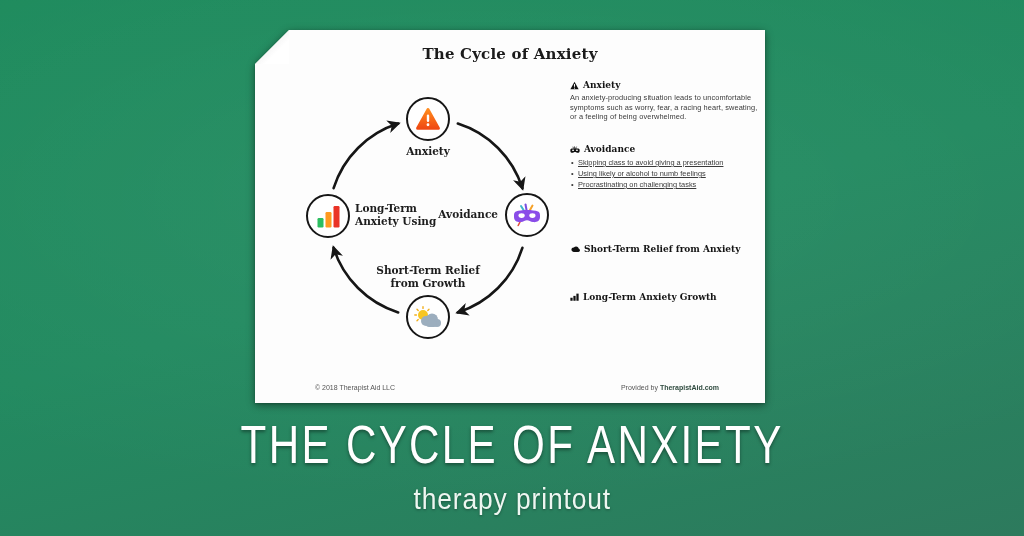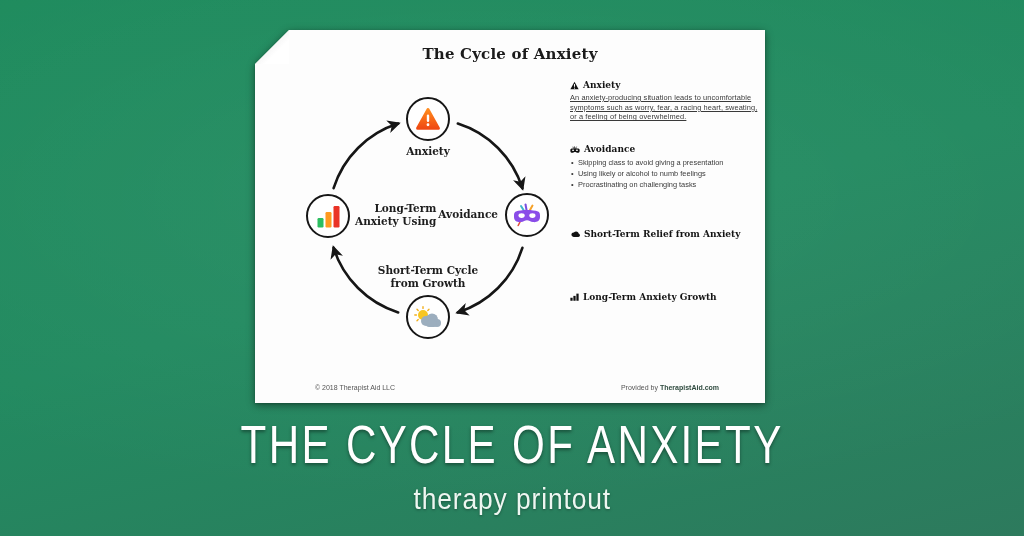--- a/index.html
+++ b/index.html
@@ -43,38 +43,38 @@
   .node-anxiety  { left:151px; top:67px;  }
   .node-avoidance{ left:250px; top:163px; }
   .node-relief   { left:151px; top:265px; }
   .node-growth   { left:51px;  top:164px; }
   .cycle-label{
     position:absolute;
     font:bold 10.5px "DejaVu Serif", serif; color:#1d1d1d; line-height:13px;
   }
   .lbl-anxiety { left:123px; top:115px; width:100px; text-align:center; }
   .lbl-avoidance{ left:155px; top:178px; width:88px; text-align:right; }
-  .lbl-growth  { left:100px; top:172px; text-align:right; }
+  .lbl-growth  { left:100px; top:172px; text-align:left; }
   .lbl-relief  { left:103px; top:234px; width:140px; text-align:center; }
 
   
   .section{ position:absolute; left:315px; width:193px; }
-  .sec-1{ top:50px; } .sec-2{ top:114px; } .sec-3{ top:199px; } .sec-4{ top:262px; }
+  .sec-1{ top:50px; } .sec-2{ top:114px; } .sec-3{ top:214px; } .sec-4{ top:262px; }
   .sec-head{
     display:flex; align-items:center; gap:4px; margin-bottom:3px;
     font:bold 9px "DejaVu Serif", serif; color:#141414;
   }
   .sec-head svg{ flex:0 0 auto; }
   .sec-body{
-    font:7.4px/9.7px "Liberation Sans", sans-serif; color:#3a3a3a; letter-spacing:.1px;text-decoration:underline;
+    font:7.4px/9.7px "Liberation Sans", sans-serif; color:#3a3a3a; letter-spacing:.1px;
   }
   .sec-bullets{ list-style:none; margin-top:4px; }
   .sec-bullets li{
     position:relative; padding-left:8px; margin-top:1.5px;
-    font:7.4px/9.5px "Liberation Sans", sans-serif; color:#3a3a3a;
+    font:7.4px/9.5px "Liberation Sans", sans-serif; color:#3a3a3a;text-decoration:underline;
   }
   .sec-bullets li::before{ content:"•"; position:absolute; left:1px; top:0; color:#3a3a3a; }
 
   
   .foot{ position:absolute; top:354px; font:7px "Liberation Sans", sans-serif; color:#555; }
   .foot-left { left:35px;  width:130px; text-align:center; }
   .foot-right{ left:350px; width:130px; text-align:center; }
   .foot-right b{ color:#2e4a3e; margin-left:2px; }
 
   
@@ -170,21 +170,21 @@
       </svg>
     </div>
 
     <div class="cycle-label lbl-anxiety">Anxiety</div>
     <div class="cycle-label lbl-avoidance">Avoidance</div>
     <div class="cycle-label lbl-growth">
       <div>Long-Term</div>
       <div>Anxiety Using</div>
     </div>
     <div class="cycle-label lbl-relief">
-      <div>Short-Term Cycle</div>
+      <div>Short-Term Relief</div>
       <div>from Growth</div>
     </div>
 
     <div class="section sec-1">
       <div class="sec-head">
         <svg width="9" height="9" viewBox="0 0 12 11">
           <path d="M6 0.5 L11.5 10.5 H0.5 Z" fill="#111"></path>
           <rect x="5.3" y="3.6" width="1.4" height="3.6" fill="#fff"></rect>
           <circle cx="6" cy="8.9" r="0.8" fill="#fff"></circle>
         </svg>

